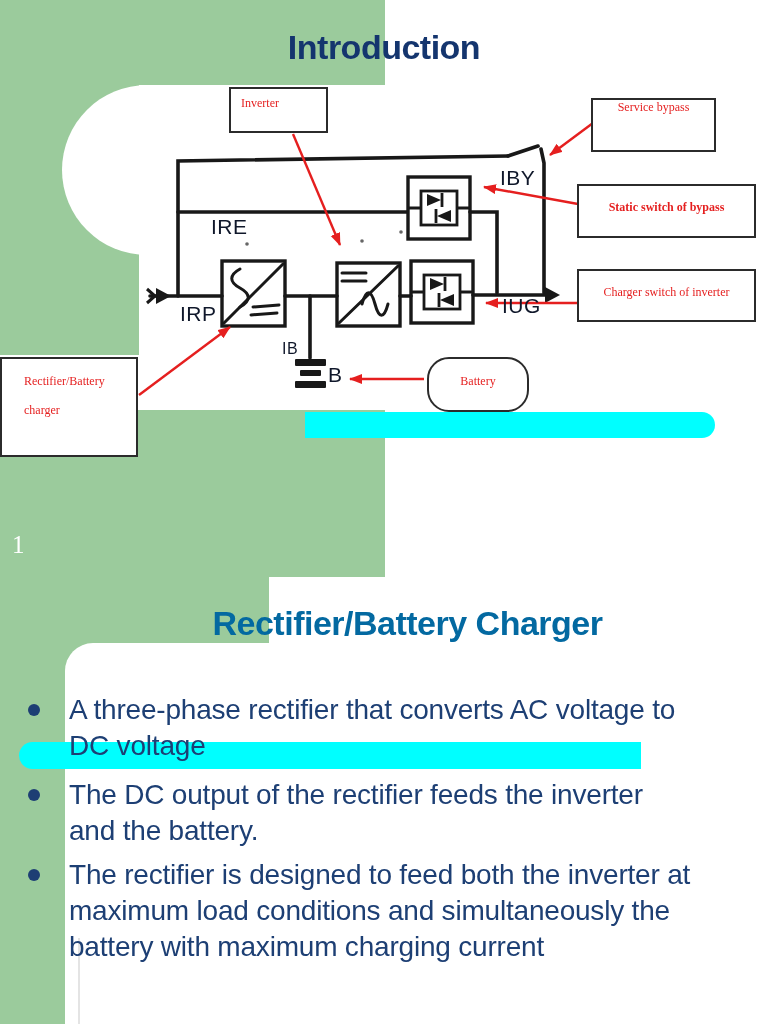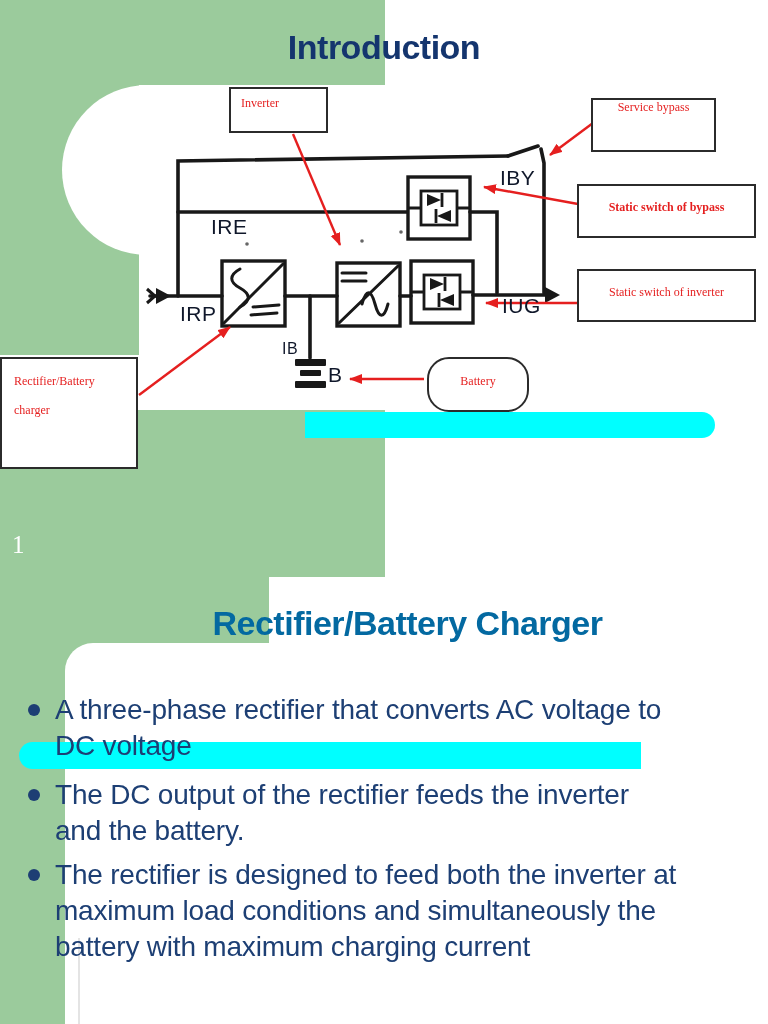--- a/index.html
+++ b/index.html
@@ -20,35 +20,35 @@
   .bar{position:absolute;background:#00ffff;}
   .bar1{left:305px;top:412px;width:410px;height:26px;border-top-right-radius:13px;border-bottom-right-radius:13px;}
   .bar2{left:19px;top:742px;width:622px;height:27px;border-top-left-radius:14px;border-bottom-left-radius:14px;}
   
   .title1{position:absolute;left:0;top:28px;width:100%;text-align:center;
           font-size:34px;font-weight:700;color:#14356e;letter-spacing:-.5px;}
   .title2{position:absolute;left:0;top:604px;width:100%;box-sizing:border-box;padding-left:47px;text-align:center;
           font-size:34px;font-weight:700;color:#0369a1;letter-spacing:-.5px;}
   .pagenum{position:absolute;left:12px;top:531px;color:#ffffff;font-family:"Liberation Serif",serif;font-size:25px;}
   .bullets{position:absolute;left:28px;top:692px;width:716px;}
-  .bullet{display:flex;margin-bottom:13px;}
+  .bullet{display:flex;margin-bottom:13px;gap:14px;}
   .bullet.b2{margin-bottom:8px;}
   .dot{flex:none;width:12px;height:12px;border-radius:50%;background:#1d3f74;margin:12px 15px 0 0;}
   .btxt{font-size:28px;line-height:36px;color:#1d3f74;letter-spacing:-.2px;}
   
   .dlabel{position:absolute;color:#0f172a;font-weight:400;font-size:21px;letter-spacing:.5px;}
   
   .co{position:absolute;background:#fff;border:2px solid #2b2b2b;color:#e51f1f;
       font-family:"Liberation Serif",serif;font-size:12px;box-sizing:border-box;}
   .co-inverter{left:229px;top:87px;width:99px;height:46px;padding:7px 0 0 10px;}
   .co-service{left:591px;top:98px;width:125px;height:54px;text-align:center;padding-top:0;}
   .co-ssbypass{left:577px;top:184px;width:179px;height:54px;text-align:center;padding-top:14px;font-weight:bold;}
   .co-ssinv{left:577px;top:269px;width:179px;height:53px;text-align:center;padding-top:14px;}
   .co-battery{left:427px;top:357px;width:102px;height:55px;text-align:center;padding-top:15px;border-radius:22px;}
-  .co-charger{left:0;top:357px;width:138px;height:112px;padding:8px 0 0 12px;line-height:29px;}
+  .co-charger{left:0;top:357px;width:138px;height:100px;padding:8px 0 0 22px;line-height:29px;}
   .svgwrap{position:absolute;left:0;top:0;width:768px;height:1024px;pointer-events:none;}
 </style>
 </head>
 <body>
 
 <div class="stage">
 
   <div class="g band-top"></div>
   <div class="g rect-left"></div>
   <div class="g block-big"></div>
@@ -162,21 +162,21 @@
   <div class="co co-inverter">
     <span>Inverter</span>
   </div>
   <div class="co co-service">
     <span>Service bypass</span>
   </div>
   <div class="co co-ssbypass">
     <span>Static switch of bypass</span>
   </div>
   <div class="co co-ssinv">
-    <span>Static switch of inverter</span>
+    <span>Charger switch of inverter</span>
   </div>
   <div class="co co-battery">
     <span>Battery</span>
   </div>
   <div class="co co-charger">
     <div>Rectifier/Battery</div>
     <div>charger</div>
   </div>
 
   <div class="pagenum">1</div>

